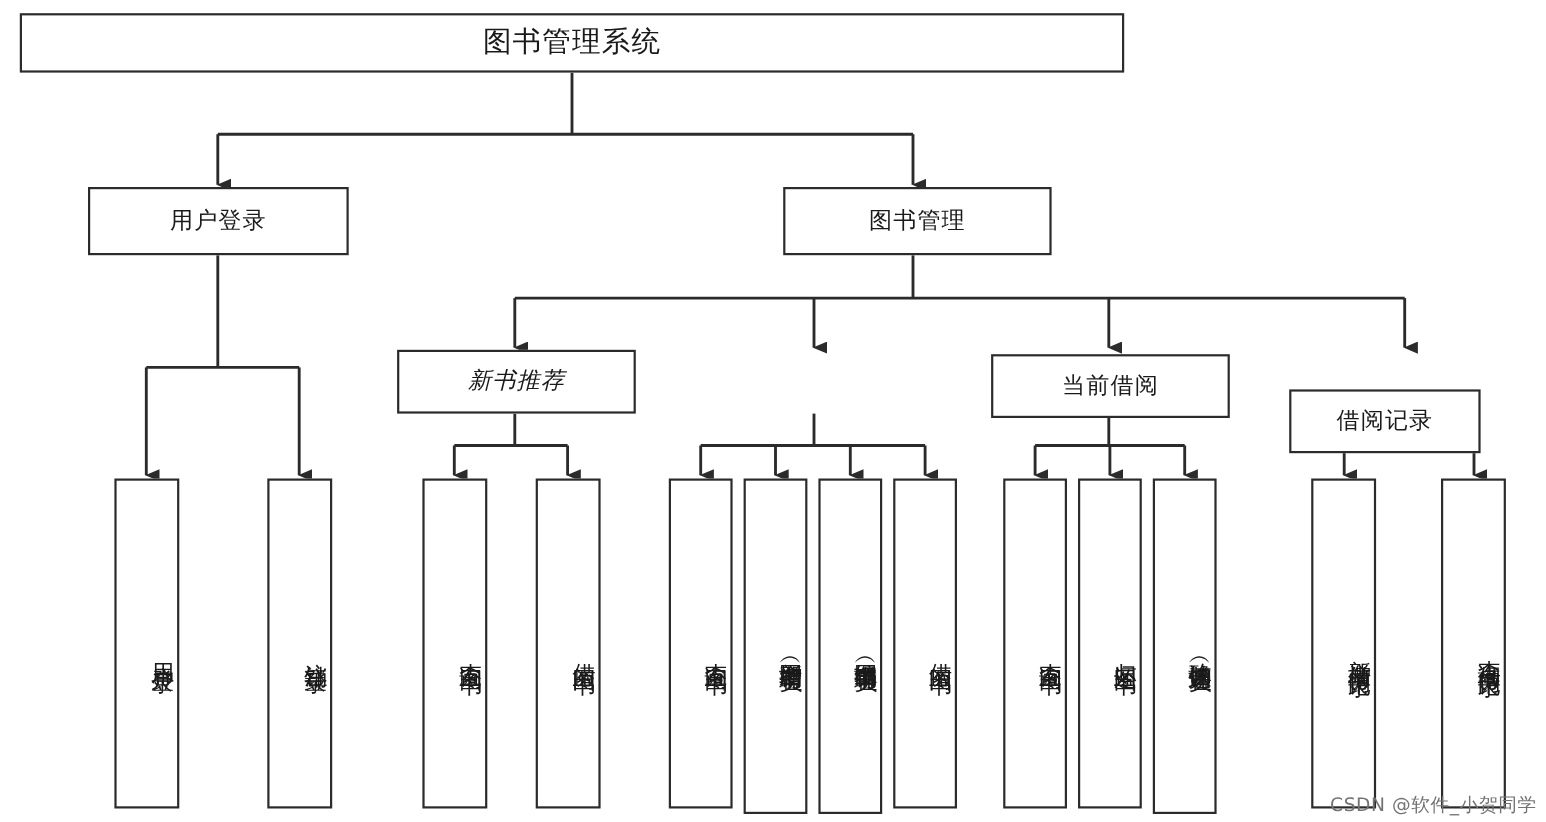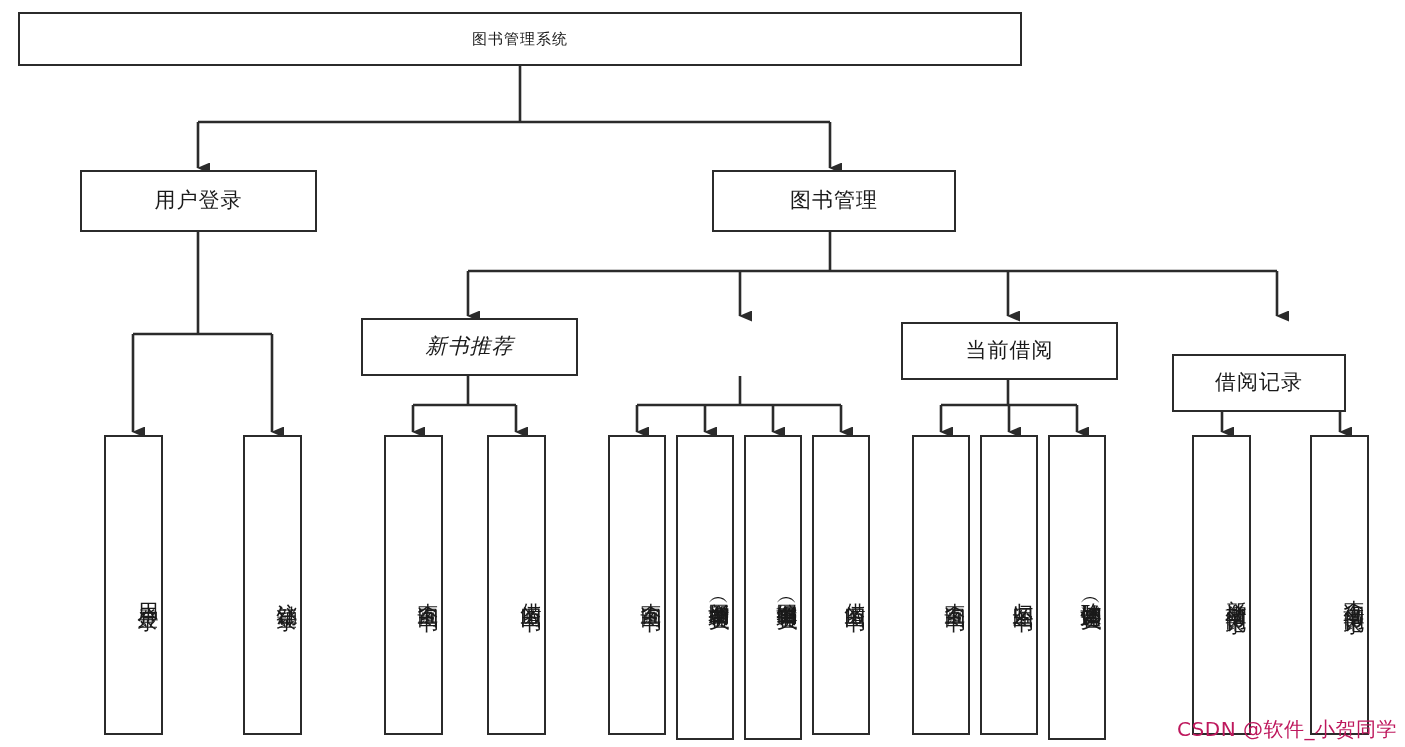--- a/index.html
+++ b/index.html
@@ -51,28 +51,28 @@
     align-items: flex-start;
     justify-content: center;
     padding-top: 14px;
     white-space: nowrap;
   }
   .node.v.tall {
     padding-top: 6px;
     letter-spacing: 1px;
   }
   .node.root {
-    font-size: 15px;
+    font-size: 26px;
   }
   .watermark {
     position: absolute;
     right: 8px;
     bottom: 4px;
-    font-size: 20px;
-    color: #be185d;
+    font-size: 17px;
+    color: #737373;
     letter-spacing: 0.5px;
     white-space: nowrap;
     font-family: "DejaVu Sans", "Liberation Sans", sans-serif;
   }
 </style>
 </head>
 <body>
 
 <div id="canvas">
 

